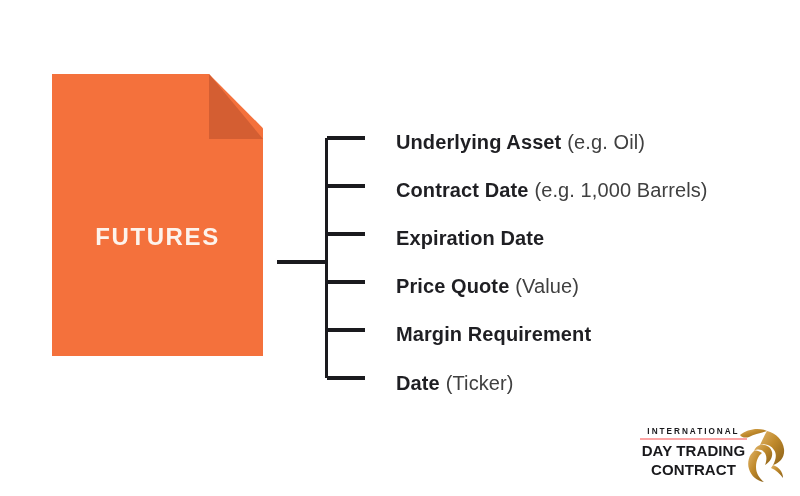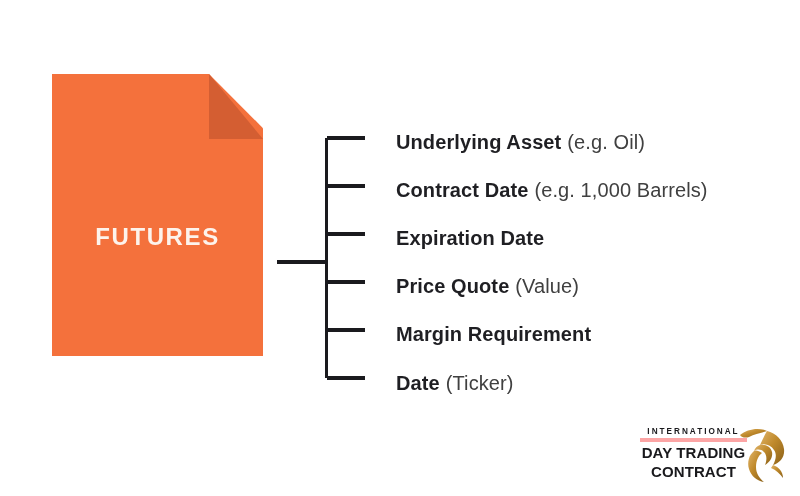--- a/index.html
+++ b/index.html
@@ -107,21 +107,21 @@
     width: 107px;
     text-align: center;
     color: #19191C;
   }
   #logo-line-1 {
     font-size: 8.2px;
     font-weight: bold;
     letter-spacing: 2.0px;
     line-height: 1.25;
     padding-bottom: 1px;
-    border-bottom: 4px solid #fca5a5;
+    border-bottom: 2px solid #fca5a5;
   }
   #logo-line-2 {
     font-size: 15px;
     font-weight: bold;
     letter-spacing: 0.1px;
     line-height: 1.22;
     margin-top: 2px;
     text-align: center;
   }
   #logo-line-3 {

